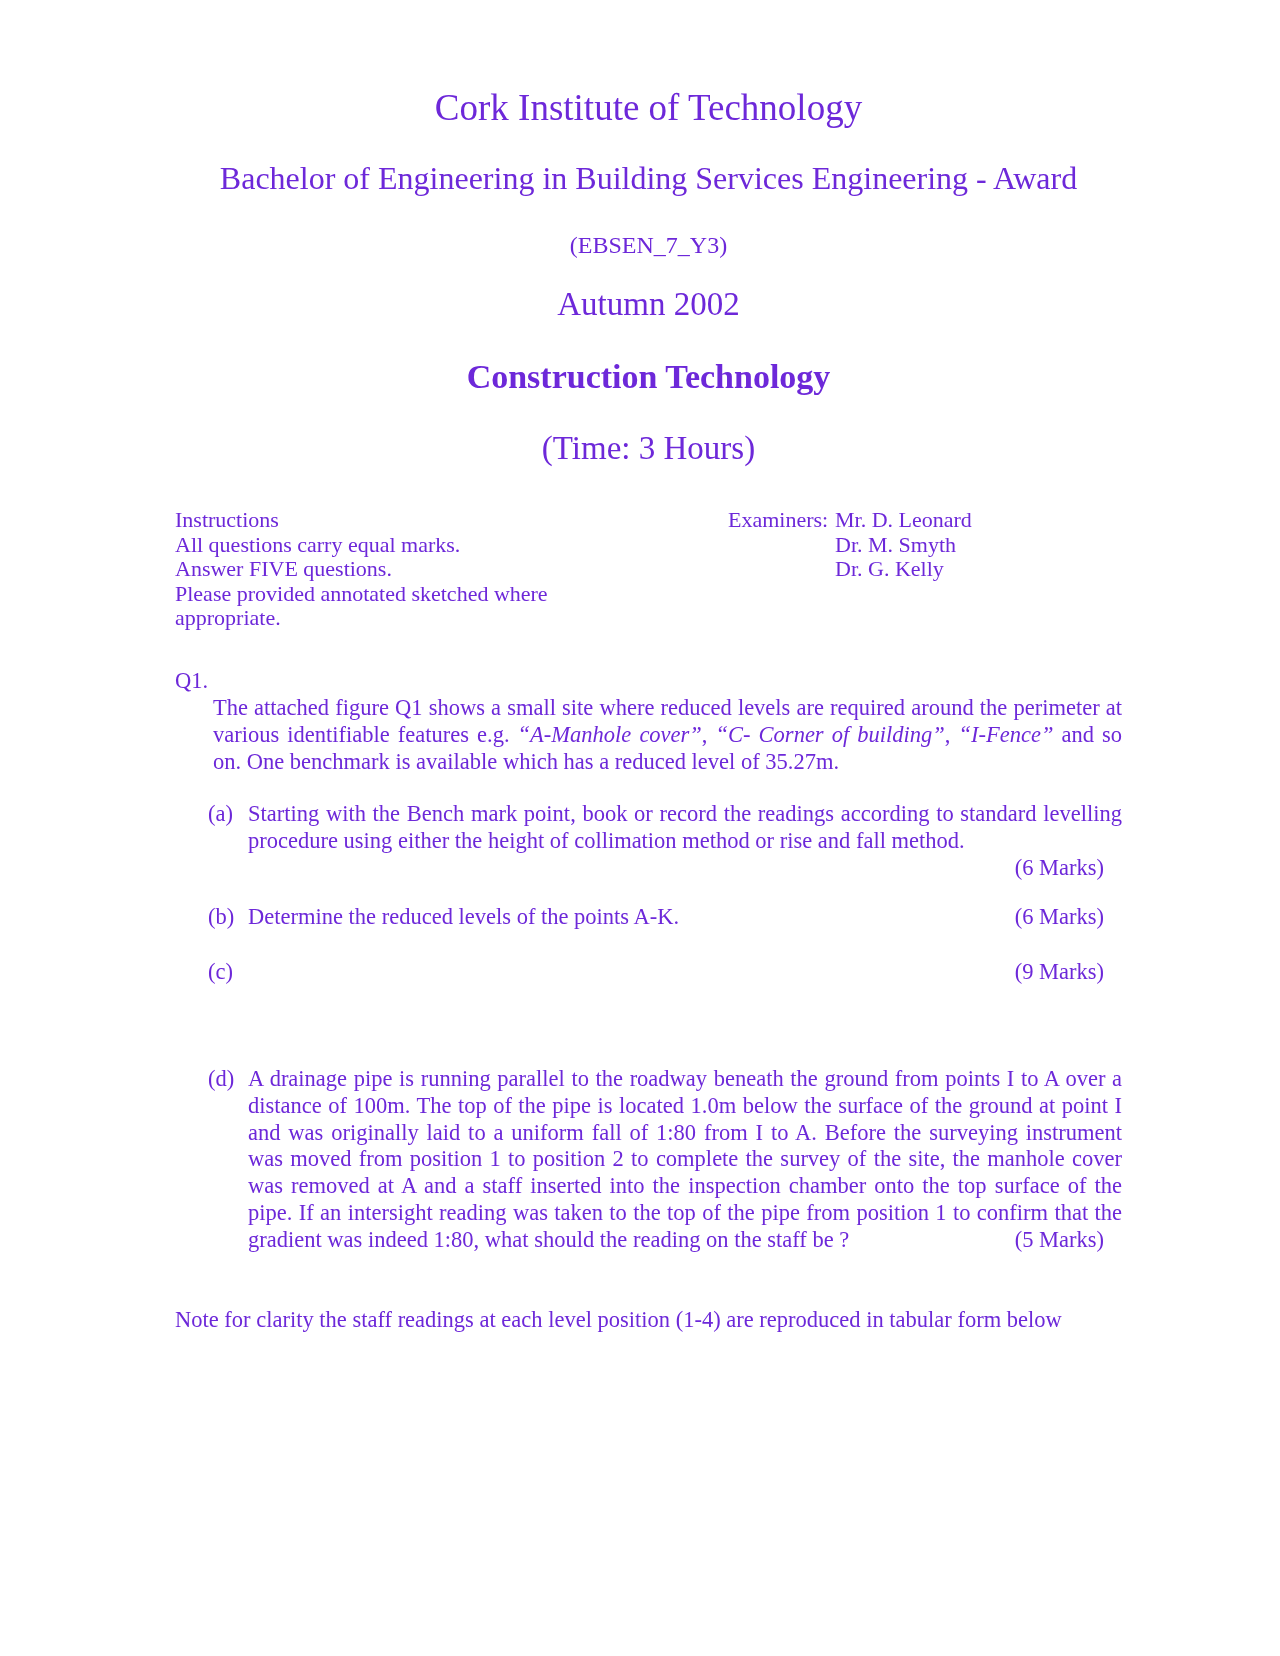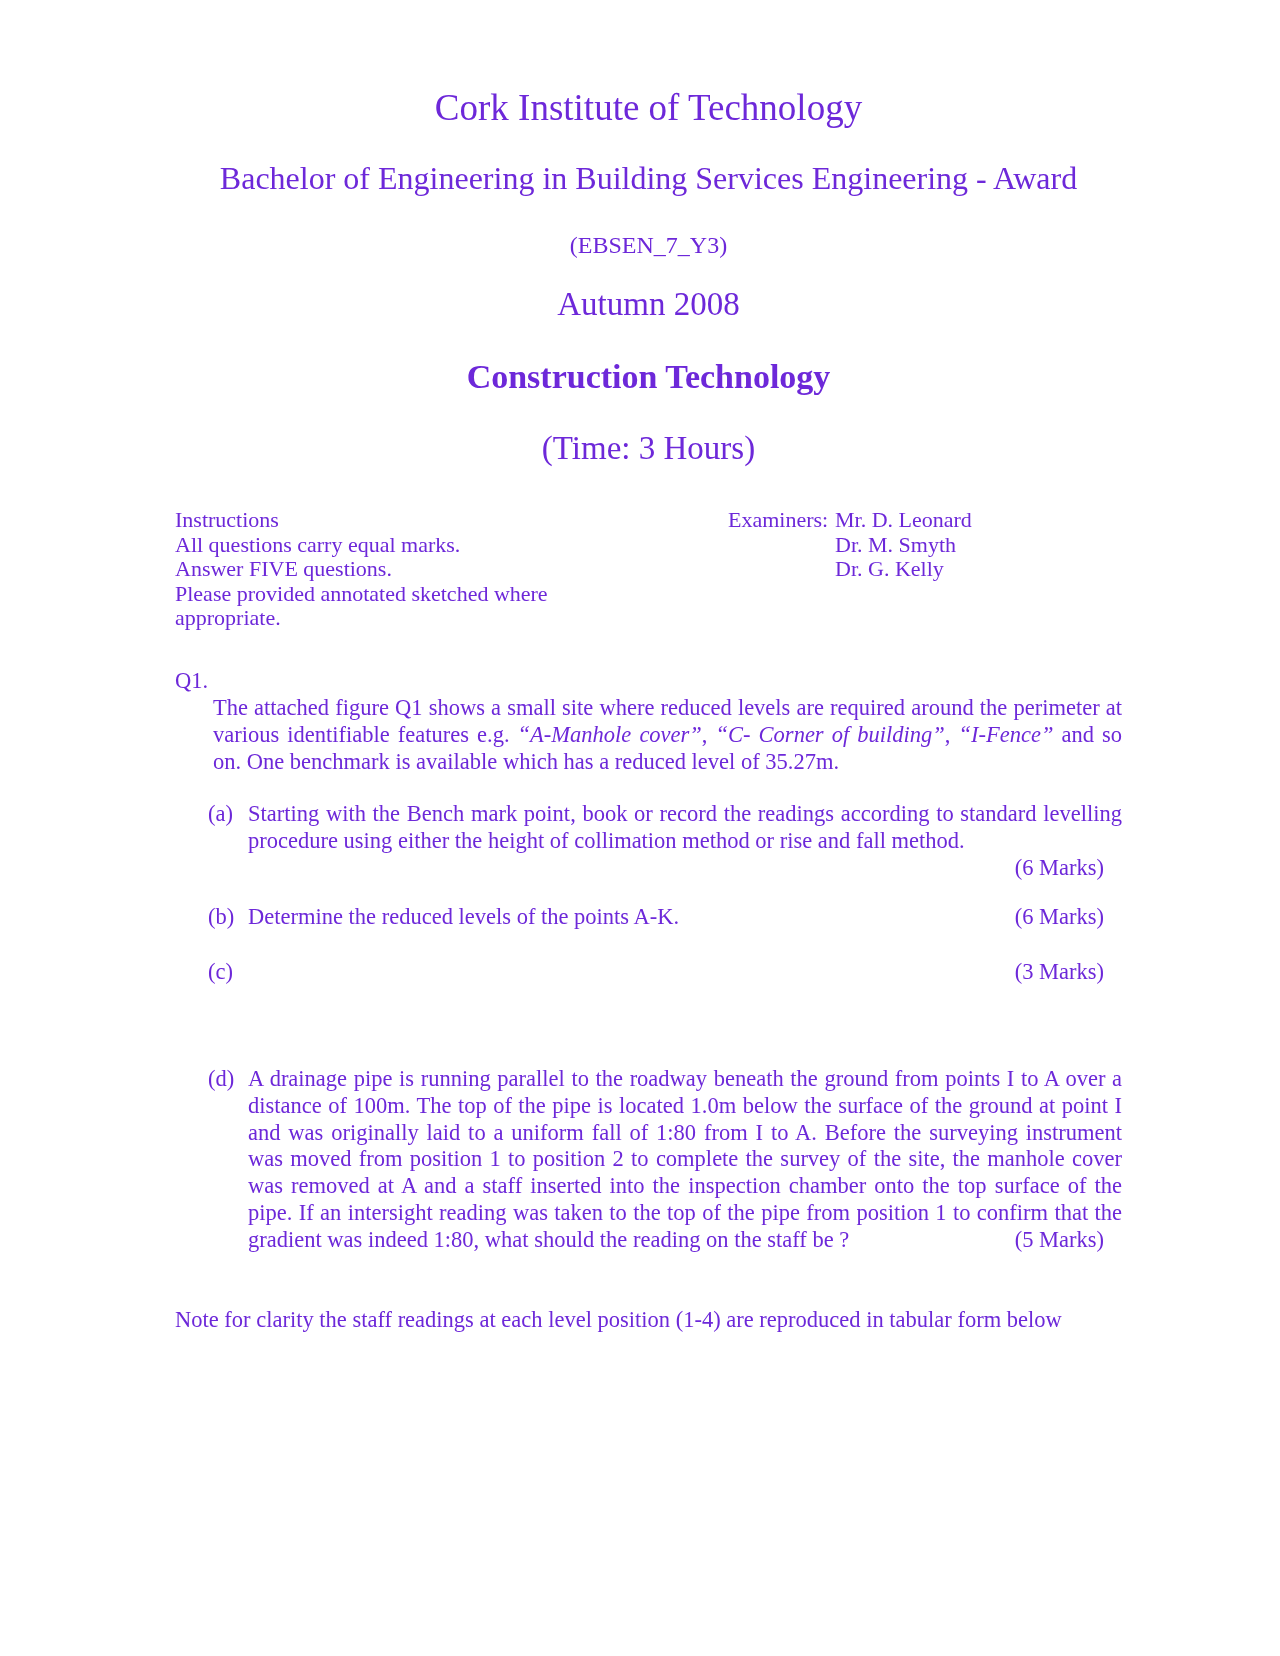--- a/index.html
+++ b/index.html
@@ -58,21 +58,21 @@
   }
 </style>
 </head>
 <body>
 
 <div class="page">
 
   <div class="h-line h-institution">Cork Institute of Technology</div>
   <div class="h-line h-programme">Bachelor of Engineering in Building Services Engineering - Award</div>
   <div class="h-line h-code">(EBSEN_7_Y3)</div>
-  <div class="h-line h-session">Autumn 2008</div>
+  <div class="h-line h-session">Autumn 2002</div>
   <div class="h-line h-subject">Construction Technology</div>
   <div class="h-line h-duration">(Time: 3 Hours)</div>
 
   <div class="instructions">
     <div>Instructions</div>
     <div>All questions carry equal marks.</div>
     <div>Answer FIVE questions.</div>
     <div>Please provided annotated sketched where appropriate.</div>
   </div>
 
@@ -98,21 +98,21 @@
   </div>
 
   <div class="q-item item-b">
     <span class="part-label">(b)</span>
     <div class="part-text" style="text-align:left;">Determine the reduced levels of the points A-K.</div>
     <span class="marks-abs-top">(6 Marks)</span>
   </div>
 
   <div class="q-item item-c">
     <span class="part-label">(c)</span>
-    <div class="part-marks">(3 Marks)</div>
+    <div class="part-marks">(9 Marks)</div>
   </div>
 
   <div class="q-item item-d">
     <span class="part-label">(d)</span>
     <div class="part-text">A drainage pipe is running parallel to the roadway beneath the ground from points I to A over a distance of 100m. The top of the pipe is located 1.0m below the surface of the ground at point I and was originally laid to a uniform fall of 1:80 from I to A. Before the surveying instrument was moved from position 1 to position 2 to complete the survey of the site, the manhole cover was removed at A and a staff inserted into the inspection chamber onto the top surface of the pipe.  If an intersight reading was taken to the top of the pipe from position 1 to confirm that the gradient was indeed 1:80, what should the reading on the staff be ?</div>
     <span class="marks-abs-bottom">(5 Marks)</span>
   </div>
 
   <div class="note">Note for clarity the staff readings at each level position (1-4) are reproduced in tabular form below</div>
 

